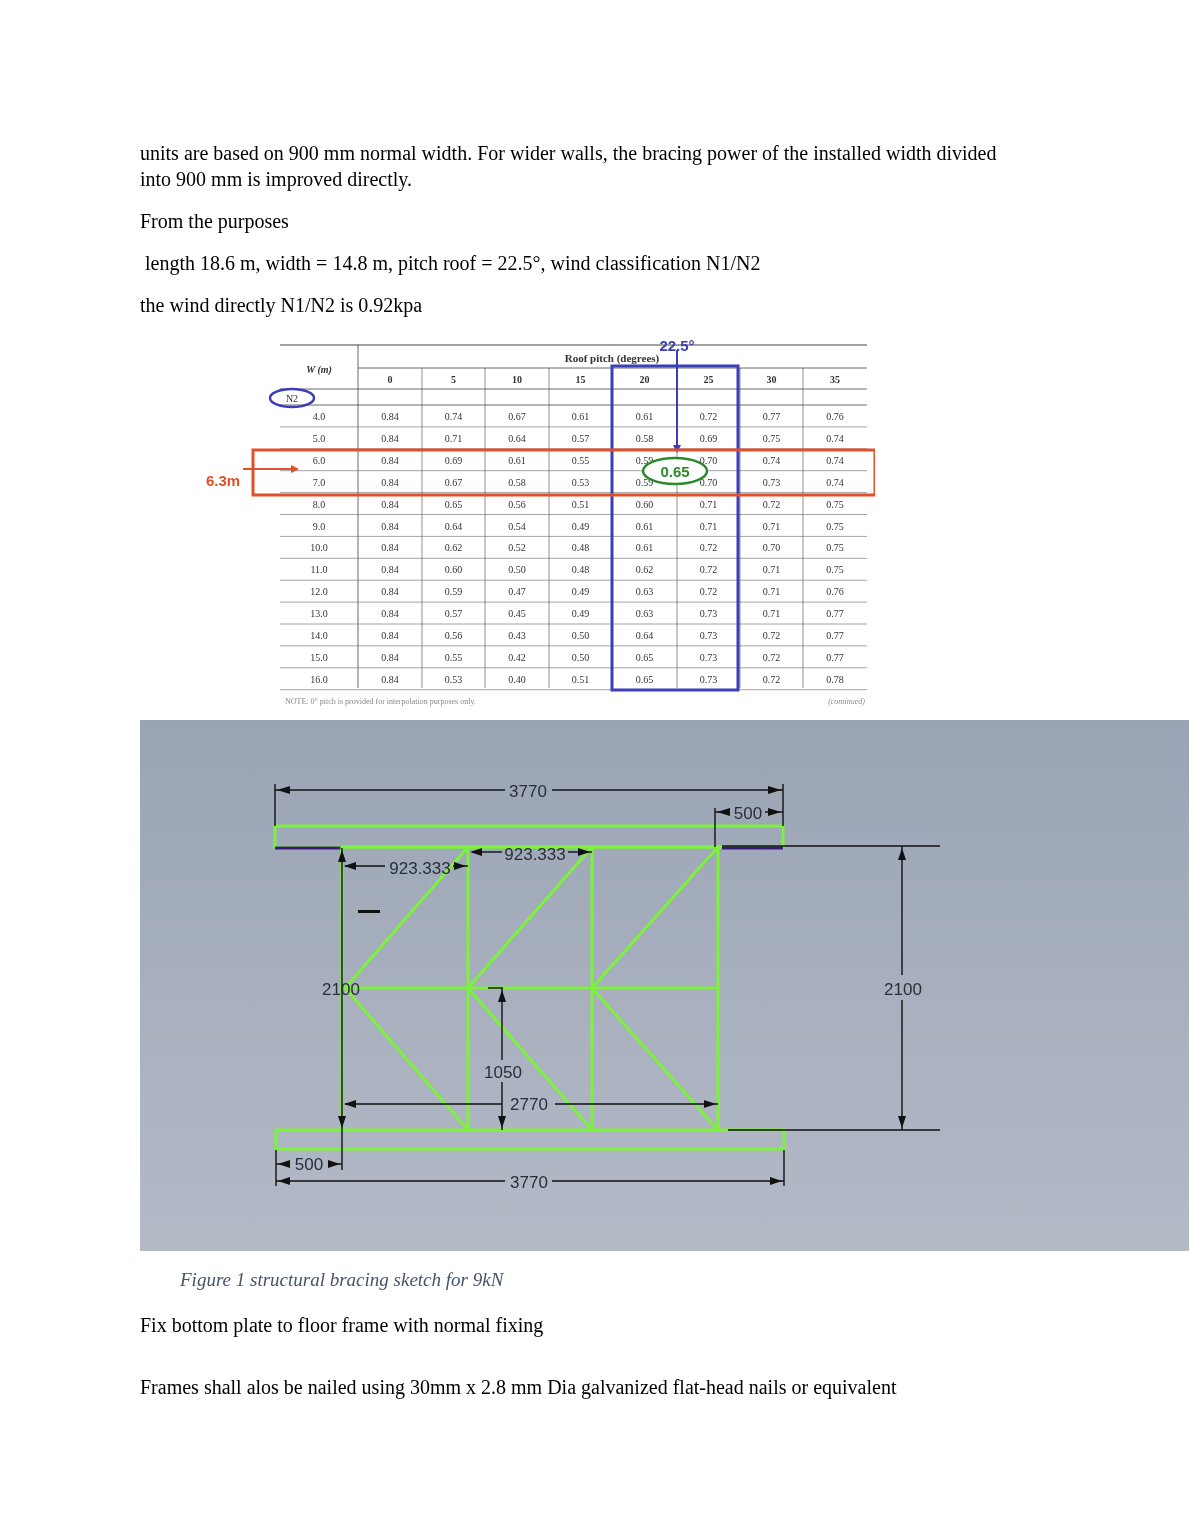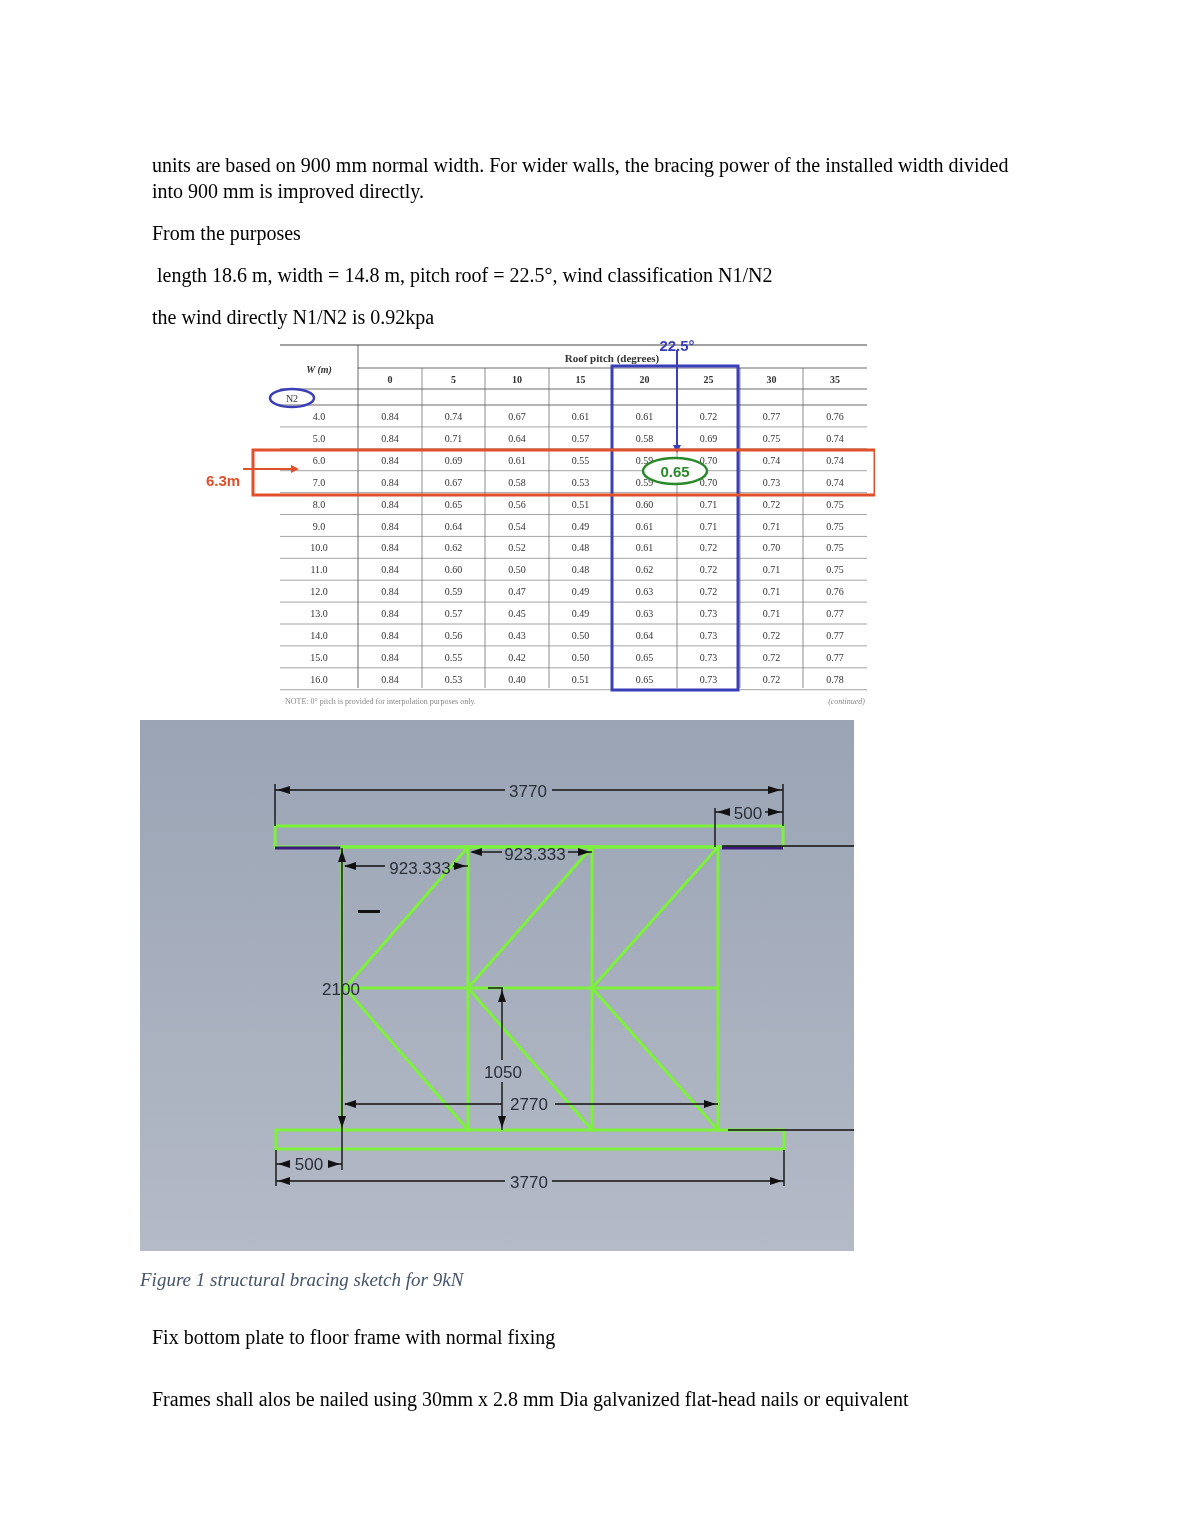--- a/index.html
+++ b/index.html
@@ -1,26 +1,26 @@
 <!DOCTYPE html>
 <html><head>
 <meta charset="utf-8">
 <style>
   html, body { margin: 0; padding: 0; background: #ffffff; }
   body { width: 1190px; height: 1540px; position: relative; overflow: hidden;
          font-family: "Liberation Serif", serif; color: #000; }
-  .para { position: absolute; left: 140px; font-size: 20px; line-height: 26px; margin: 12px; }
+  .para { position: absolute; left: 140px; font-size: 20px; line-height: 26px; margin: 0; }
   .caption { position: absolute; left: 140px; font-size: 19px; font-style: italic; color: #44546a; }
 
   
   #table-fig { position: absolute; left: 195px; top: 328px; width: 680px; height: 378px; }
   #table-fig svg { display: block; }
 
   
-  #diagram { position: absolute; left: 140px; top: 720px; width: 714px; height: 531px;
+  #diagram { position: absolute; left: 140px; top: 720px; width: 1049px; height: 531px;
              background: linear-gradient(180deg, #9aa4b4 0%, #a6aebd 45%, #b4bac6 100%); overflow: hidden; }
   #diagram svg { display: block; }
 </style>
 </head>
 <body>
 
 <p class="para" style="top:140px; width:870px;">units are based on 900 mm normal width. For wider walls, the bracing power of the installed width divided into 900 mm is improved directly.</p>
 <p class="para" style="top:208px;">From the purposes</p>
 <p class="para" style="top:250px; white-space:pre;"> length 18.6 m, width = 14.8 m, pitch roof = 22.5°, wind classification N1/N2</p>
 <p class="para" style="top:292px;">the wind directly N1/N2 is 0.92kpa</p>
@@ -288,15 +288,15 @@
       <text x="201" y="275">2100</text>
       <text x="763" y="275">2100</text>
       <text x="363" y="358">1050</text>
       <text x="389" y="390">2770</text>
       <text x="169" y="450">500</text>
       <text x="389" y="468">3770</text>
     </g>
   </svg>
 </div>
 
-<div class="caption" style="top:1269px;">Figure 1 structural bracing sketch for 9kN</div>
+<div class="caption" style="top:1269px;margin-left:40px;">Figure 1 structural bracing sketch for 9kN</div>
 <p class="para" style="top:1312px;">Fix bottom plate to floor frame with normal fixing</p>
 <p class="para" style="top:1374px;">Frames shall alos be nailed using 30mm x 2.8 mm Dia galvanized flat-head nails or equivalent</p>
 
 </body></html>

